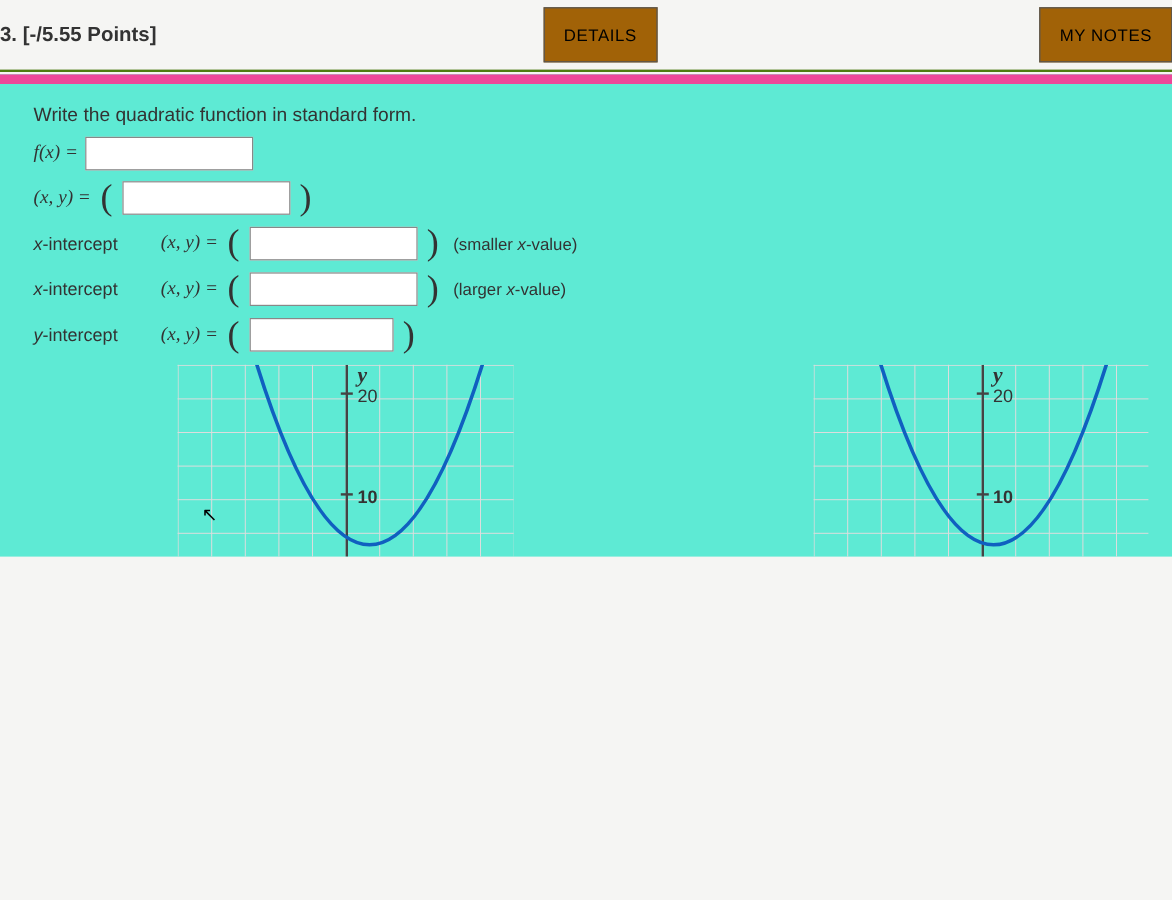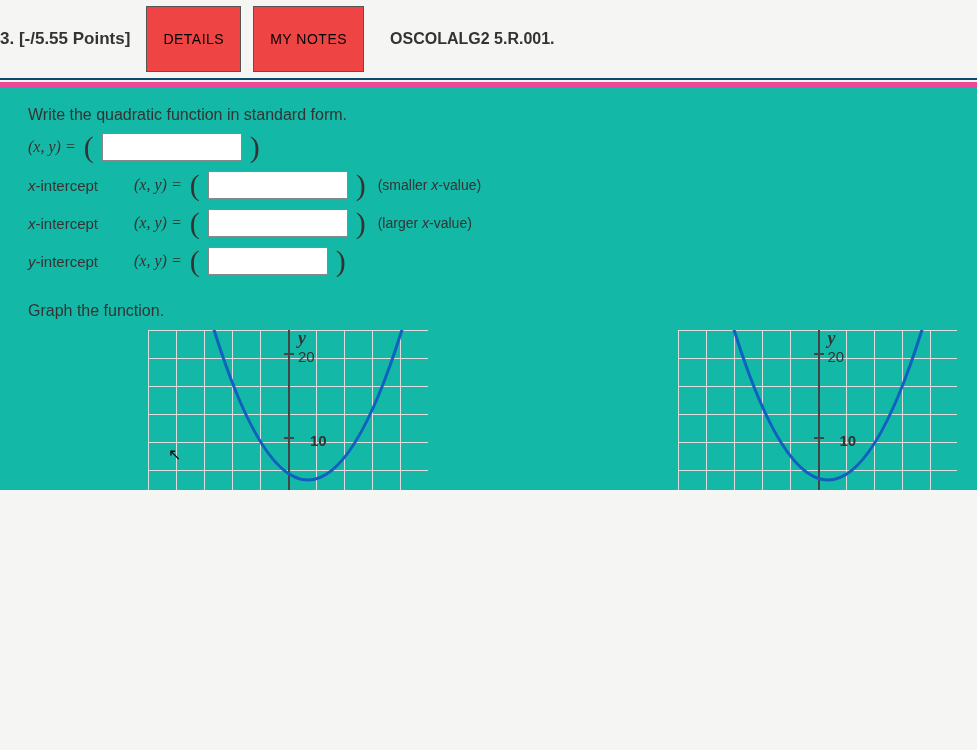--- a/index.html
+++ b/index.html
@@ -10,46 +10,47 @@
     background: #f5f5f3;
     color: #333;
     font-size: 15px;
     width: 977px;
   }
   .header-row {
     display: flex;
     align-items: center;
     gap: 12px;
     padding: 6px 0 6px 0;
-    border-bottom: 2px solid #0c4a6e;
+    border-bottom: 2px solid #4d7c0f;
+    justify-content: space-between;
   }
   .qnum {
     font-weight: bold;
     font-size: 17px;
     margin-left: 0;
     padding-right: 4px;
   }
   .btn {
     border: 1px solid #555;
-    background: #ef4444;
-    padding: 24px 16px;
+    background: #a16207;
+    padding: 14px 16px;
     font-size: 14px;
     letter-spacing: 0.5px;
     font-family: inherit;
     cursor: pointer;
   }
   .refcode {
     font-weight: bold;
     font-size: 16px;
     margin-left: 14px;
   }
   .content {
     padding: 18px 20px 0 28px;
-    background: #14b8a6;
-    border-top: 6px solid #ec4899;
+    background: #5eead4;
+    border-top: 8px solid #ec4899;
     margin-top:2px;
   }
   .prompt {
     font-size: 16px;
     color: #333;
     margin-bottom: 4px;
   }
   .equation {
     margin: 6px 0 14px 70px;
     font-style: italic;
@@ -116,44 +117,47 @@
     background-size: 28px 28px;
     overflow:hidden;
   }
   .graph .yaxis {
     position:absolute; left:140px; top:0; bottom:0; width:2px; background:#444;
   }
   .graph .ylabel {
     position:absolute; left:150px; top:-2px; font-weight:bold; font-family:Georgia,serif; font-style:italic; font-size:18px;
   }
   .graph .tick20 { position:absolute; left:150px; top:18px; font-weight:normal; font-size:15px; }
-  .graph .tick10 { position:absolute; left:162px; top:102px; font-weight:bold; font-size:15px; }
+  .graph .tick10 { position:absolute; left:150px; top:102px; font-weight:bold; font-size:15px; }
   .graph .tmark { position:absolute; left:136px; width:10px; height:2px; background:#444; }
   .graph svg.curve { position:absolute; left:0; top:0; }
   .cursor {
     position:absolute;
     font-size:16px;
     color:#000;
   }
 </style>
 </head>
 <body>
 
 <div class="header-row">
   <span class="qnum">3. [-/5.55 Points]</span>
   <button class="btn">DETAILS</button>
   <button class="btn">MY NOTES</button>
-  <span class="refcode">OSCOLALG2 5.R.001.</span>
 </div>
 
 <div class="content">
 
   <div class="prompt">Write the quadratic function in standard form.</div>
 
 
+  <div class="row">
+    <span class="mathlabel"><span style="font-style:italic">f</span>(<span style="font-style:italic">x</span>) =</span>
+    <input class="answer w140" type="text" style="">
+  </div>
 
 
   <div class="row">
     <span class="xy">(<span>x</span>, <span>y</span>) =</span>
     <span class="paren">(</span>
     <input class="answer w140" type="text" style="">
     <span class="paren">)</span>
   </div>
 
 
@@ -176,21 +180,20 @@
   </div>
 
   <div class="row">
     <span class="intercept-label"><span class="xi">y</span>-intercept</span>
     <span class="xy">(<span>x</span>, <span>y</span>) =</span>
     <span class="paren">(</span>
     <input class="answer w120" type="text" style="">
     <span class="paren">)</span>
   </div>
 
-  <div class="prompt section-gap">Graph the function.</div>
 
   <div class="graphs">
     <div class="graph">
       <div class="yaxis"></div>
       <span class="ylabel">y</span>
       <div class="tmark" style="top:23px"></div>
       <span class="tick20">20</span>
       <div class="tmark" style="top:107px"></div>
       <span class="tick10">10</span>
       <svg class="curve" width="280" height="160">

